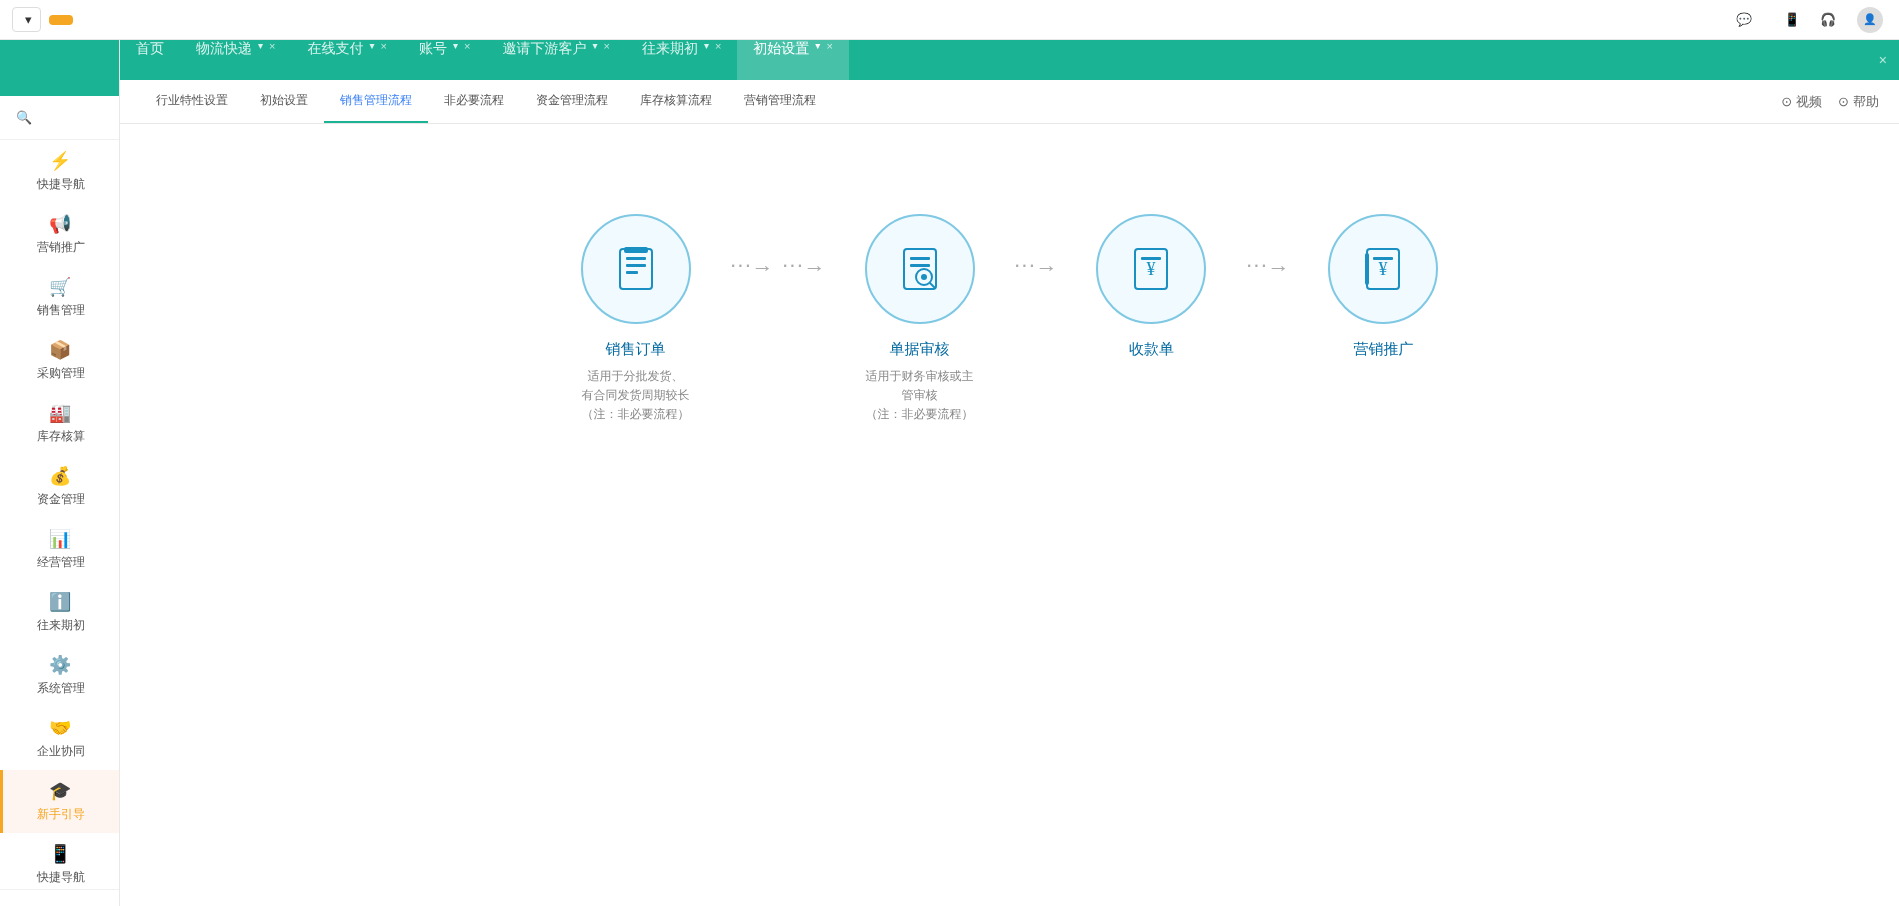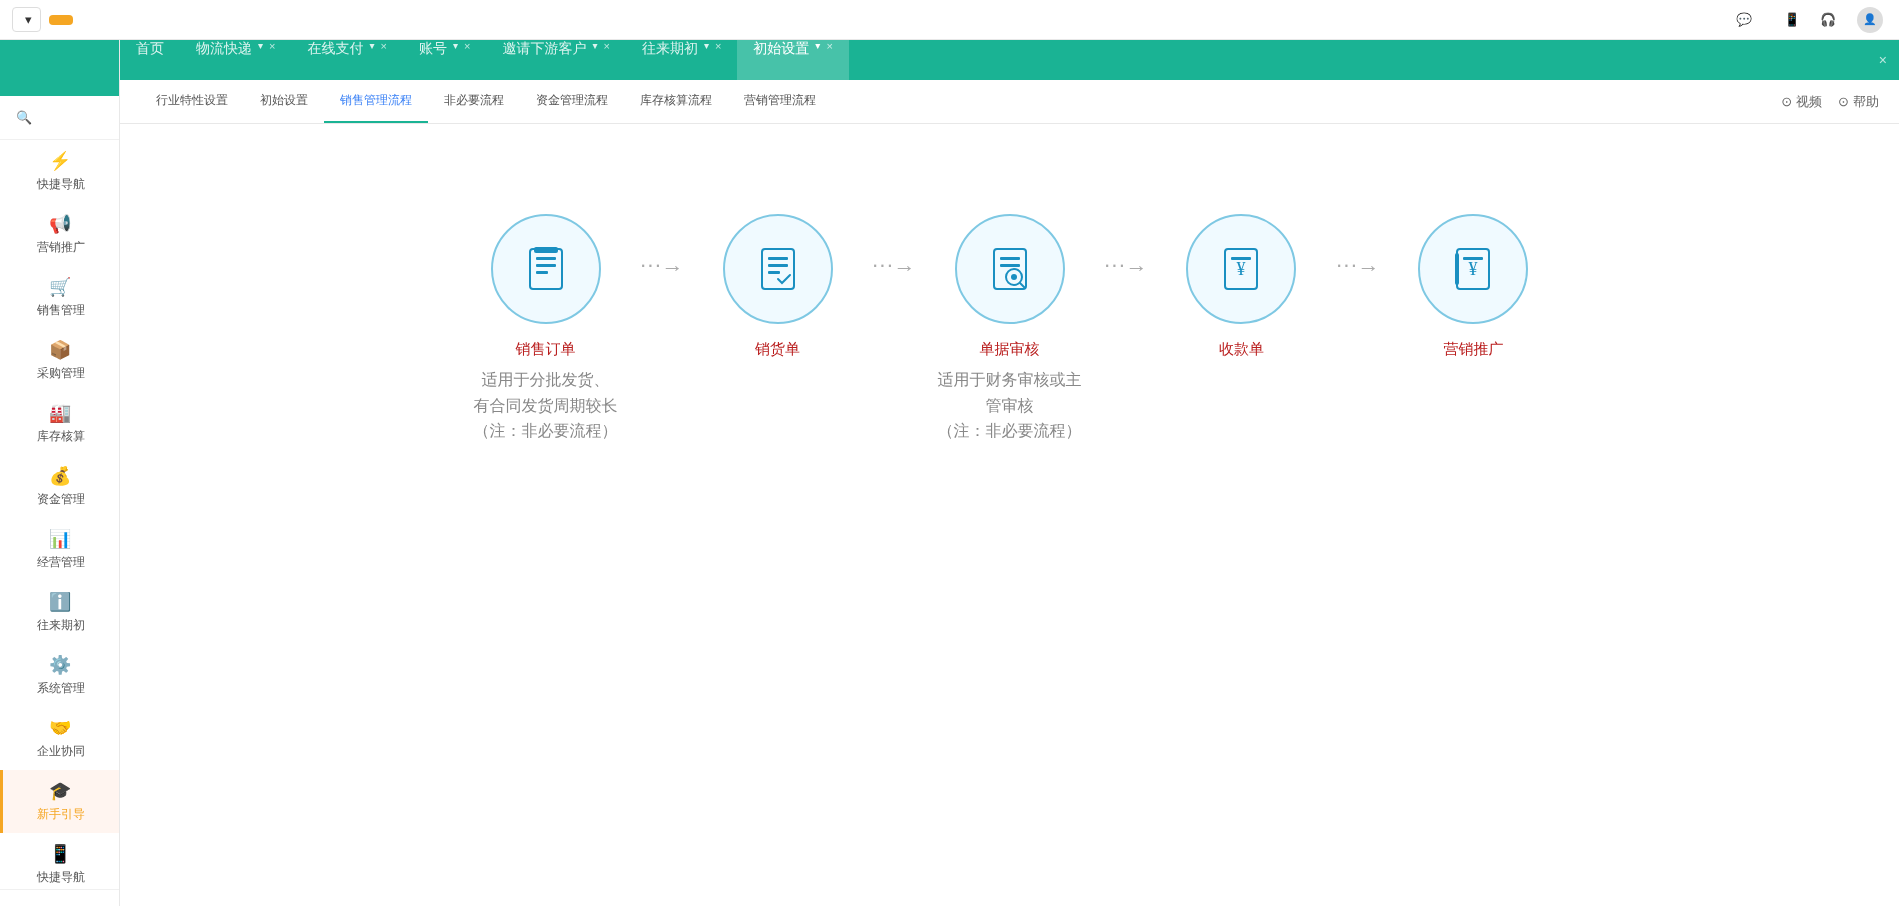--- a/index.html
+++ b/index.html
@@ -124,22 +124,22 @@
       width: 180px;
     }
     .flow-circle {
       width: 110px; height: 110px; border-radius: 50%;
       border: 2px solid #7ec8e3;
       background: #f0faff;
       display: flex; align-items: center; justify-content: center;
       margin-bottom: 16px;
     }
     .flow-circle svg { width: 52px; height: 52px; }
-    .flow-step-label { font-size: 15px; color: #b91c1c; font-weight: 500; margin-bottom: 8px; }
-    .flow-step-desc { font-size: 16px; color: #888; text-align: center; line-height: 1.6; }
+    .flow-step-label { font-size: 15px; color: #0369a1; font-weight: 500; margin-bottom: 8px; }
+    .flow-step-desc { font-size: 12px; color: #888; text-align: center; line-height: 1.6; }
     .flow-arrow {
       display: flex; align-items: center; margin-top: 38px;
       color: #aaa; font-size: 22px; padding: 0 4px;
     }
   </style>
 </head>
 <body>
 
 <div class="top-bar">
   <div class="top-bar-left">
@@ -306,32 +306,20 @@
     <rect x="16" y="14" width="20" height="3" rx="1" fill="#1a8fc1"></rect>
     <rect x="16" y="21" width="20" height="3" rx="1" fill="#1a8fc1"></rect>
     <rect x="16" y="28" width="12" height="3" rx="1" fill="#1a8fc1"></rect>
     <rect x="14" y="4" width="24" height="6" rx="2" fill="#1a8fc1"></rect>
   </svg>
               </div>
               <div class="flow-step-label">销售订单</div>
               <div class="flow-step-desc">适用于分批发货、<br>有合同发货周期较长<br>（注：非必要流程）</div>
             </div>
             <div class="flow-arrow">···→</div>
-            <div class="flow-step">
-              <div class="flow-circle">
-                <svg viewBox="0 0 52 52" fill="none" xmlns="http://www.w3.org/2000/svg">
-    <rect x="10" y="6" width="32" height="40" rx="3" stroke="#1a8fc1" stroke-width="2" fill="none"></rect>
-    <rect x="16" y="14" width="20" height="3" rx="1" fill="#1a8fc1"></rect>
-    <rect x="16" y="21" width="20" height="3" rx="1" fill="#1a8fc1"></rect>
-    <rect x="16" y="28" width="12" height="3" rx="1" fill="#1a8fc1"></rect>
-    <path d="M26 36 L30 40 L38 32" stroke="#1a8fc1" stroke-width="2" fill="none" stroke-linecap="round"></path>
-  </svg>
-              </div>
-              <div class="flow-step-label">销货单</div>
-            </div>
             <div class="flow-arrow">···→</div>
             <div class="flow-step">
               <div class="flow-circle">
                 <svg viewBox="0 0 52 52" fill="none" xmlns="http://www.w3.org/2000/svg">
     <rect x="10" y="6" width="32" height="40" rx="3" stroke="#1a8fc1" stroke-width="2" fill="none"></rect>
     <rect x="16" y="14" width="20" height="3" rx="1" fill="#1a8fc1"></rect>
     <rect x="16" y="21" width="20" height="3" rx="1" fill="#1a8fc1"></rect>
     <circle cx="30" cy="34" r="8" stroke="#1a8fc1" stroke-width="2" fill="none"></circle>
     <circle cx="30" cy="34" r="3" fill="#1a8fc1"></circle>
     <line x1="36" y1="40" x2="41" y2="45" stroke="#1a8fc1" stroke-width="2" stroke-linecap="round"></line>

